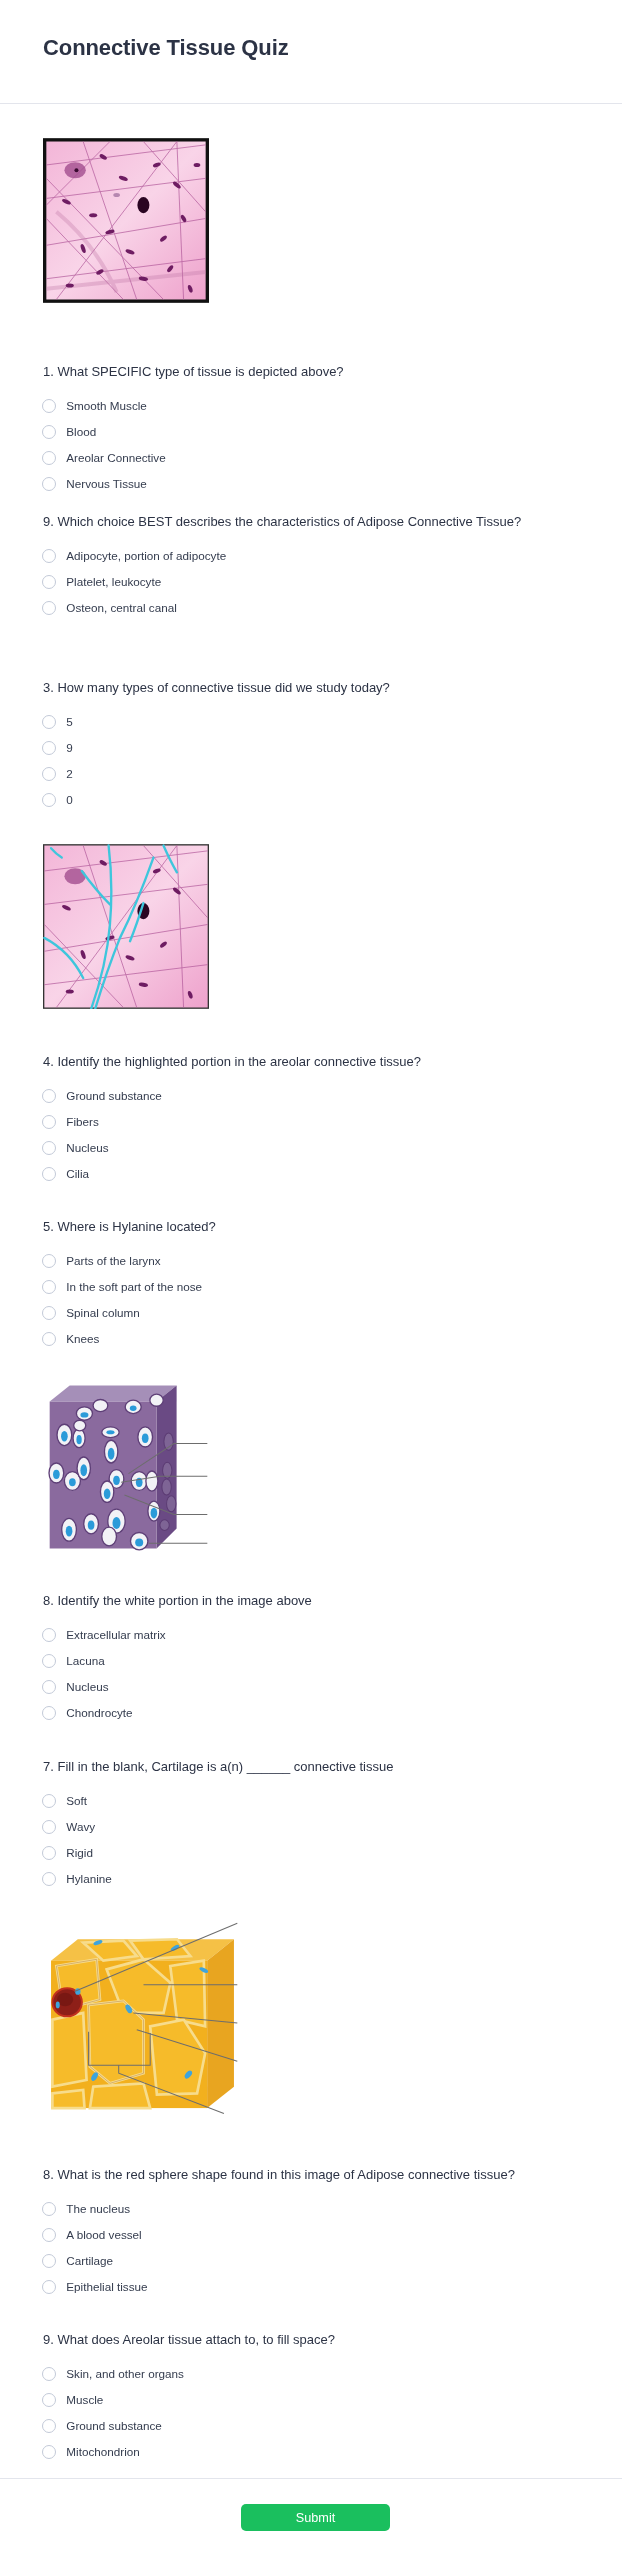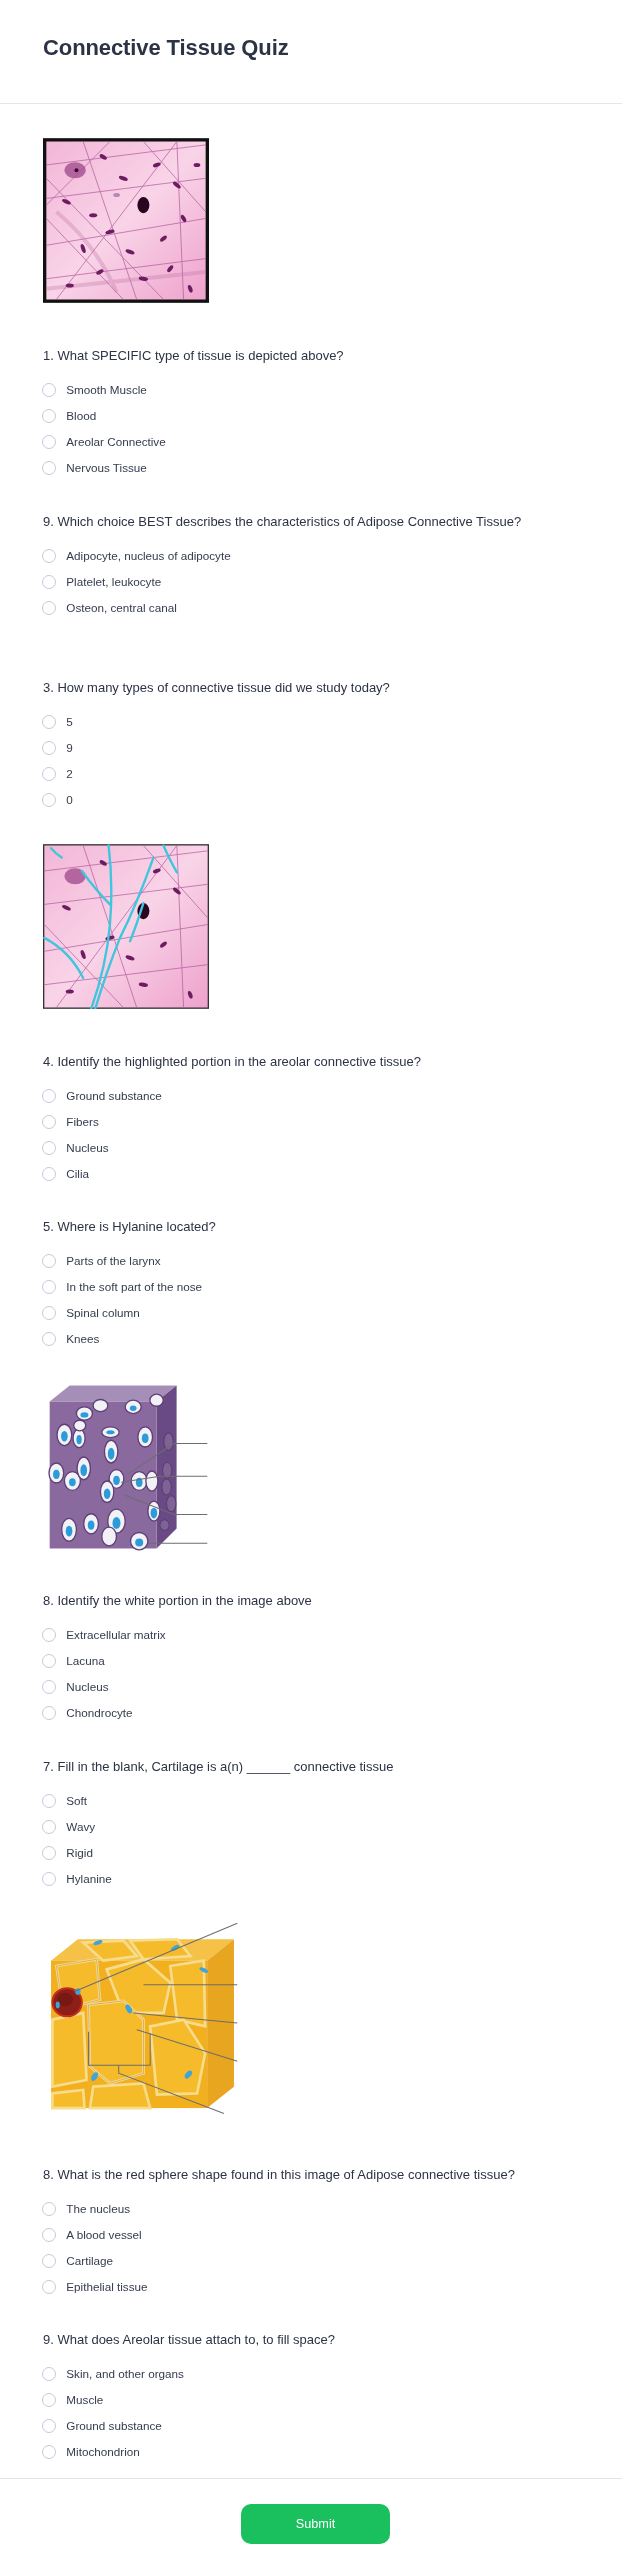--- a/index.html
+++ b/index.html
@@ -14,21 +14,21 @@
   .figure svg { display: block; }
 
   .question { position: absolute; left: 43px; width: 549px; }
   .q-label { font-size: 13px; color: #2c3345; line-height: 16px; white-space: nowrap; }
   .options { margin-top: 12.7px; }
   .option { display: flex; align-items: center; height: 26px; cursor: pointer; text-align: right; }
   .radio { width: 14px; height: 14px; border: 1px solid #c3cad8; border-radius: 50%; background: #fff; flex: 0 0 14px; margin-left: -0.7px; }
   .option-text { margin-left: 10px; font-size: 11.7px; color: #343c4e; white-space: nowrap; }
 
   .footer { position: absolute; left: 0; top: 2478px; width: 623px; height: 98px; border-top: 1.3px solid #e3e5ec; background: #fff; }
-  .submit { position: absolute; left: 241px; top: 25px; width: 149px; height: 40px; background: #1abf5e; color: #fff; border: none; border-radius: 10px; font-family: "Liberation Sans", sans-serif; font-size: 12.7px; cursor: pointer; }
+  .submit { position: absolute; left: 241px; top: 25px; width: 149px; height: 27px; background: #1abf5e; color: #fff; border: none; border-radius: 5px; font-family: "Liberation Sans", sans-serif; font-size: 12.7px; cursor: pointer; }
 </style>
 </head>
 <body>
 
 <div class="page">
 
   <div class="header">
     <h1>Connective Tissue Quiz</h1>
   </div>
 
@@ -79,21 +79,21 @@
         <ellipse cx="150" cy="210" rx="7" ry="3" transform="rotate(10 150 210)"></ellipse>
         <ellipse cx="190" cy="195" rx="6" ry="3" transform="rotate(-50 190 195)"></ellipse>
         <ellipse cx="220" cy="225" rx="6" ry="3" transform="rotate(70 220 225)"></ellipse>
         <ellipse cx="40" cy="220" rx="6" ry="3"></ellipse>
         <ellipse cx="110" cy="85" rx="5" ry="3" fill="#9a6a9a" opacity="0.7"></ellipse>
         <ellipse cx="230" cy="40" rx="5" ry="3"></ellipse>
       </g>
     </svg>
   </div>
 
-  <div class="question" style="top:348px;">
+  <div class="question" style="top:364px;">
     <div class="q-label">1. What SPECIFIC type of tissue is depicted above?</div>
     <div class="options">
       <div class="option">
           <span class="radio"></span>
           <span class="option-text">Smooth Muscle</span>
         </div>
       <div class="option">
           <span class="radio"></span>
           <span class="option-text">Blood</span>
         </div>
@@ -106,21 +106,21 @@
           <span class="option-text">Nervous Tissue</span>
         </div>
     </div>
   </div>
 
   <div class="question" style="top:514px;">
     <div class="q-label">9. Which choice BEST describes the characteristics of Adipose Connective Tissue?</div>
     <div class="options">
       <div class="option">
           <span class="radio"></span>
-          <span class="option-text">Adipocyte, nucleus of adipocyte</span>
+          <span class="option-text">Adipocyte, portion of adipocyte</span>
         </div>
       <div class="option">
           <span class="radio"></span>
           <span class="option-text">Platelet, leukocyte</span>
         </div>
       <div class="option">
           <span class="radio"></span>
           <span class="option-text">Osteon, central canal</span>
         </div>
     </div>

